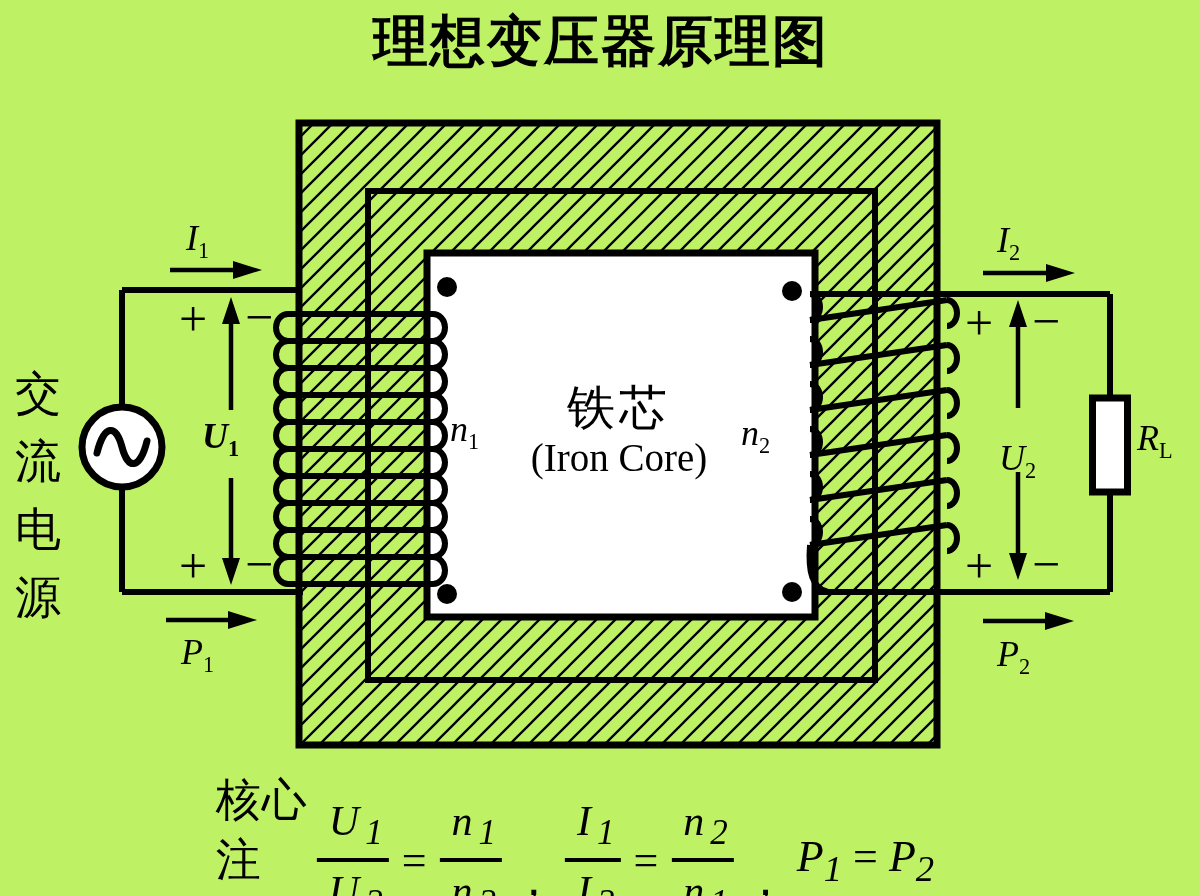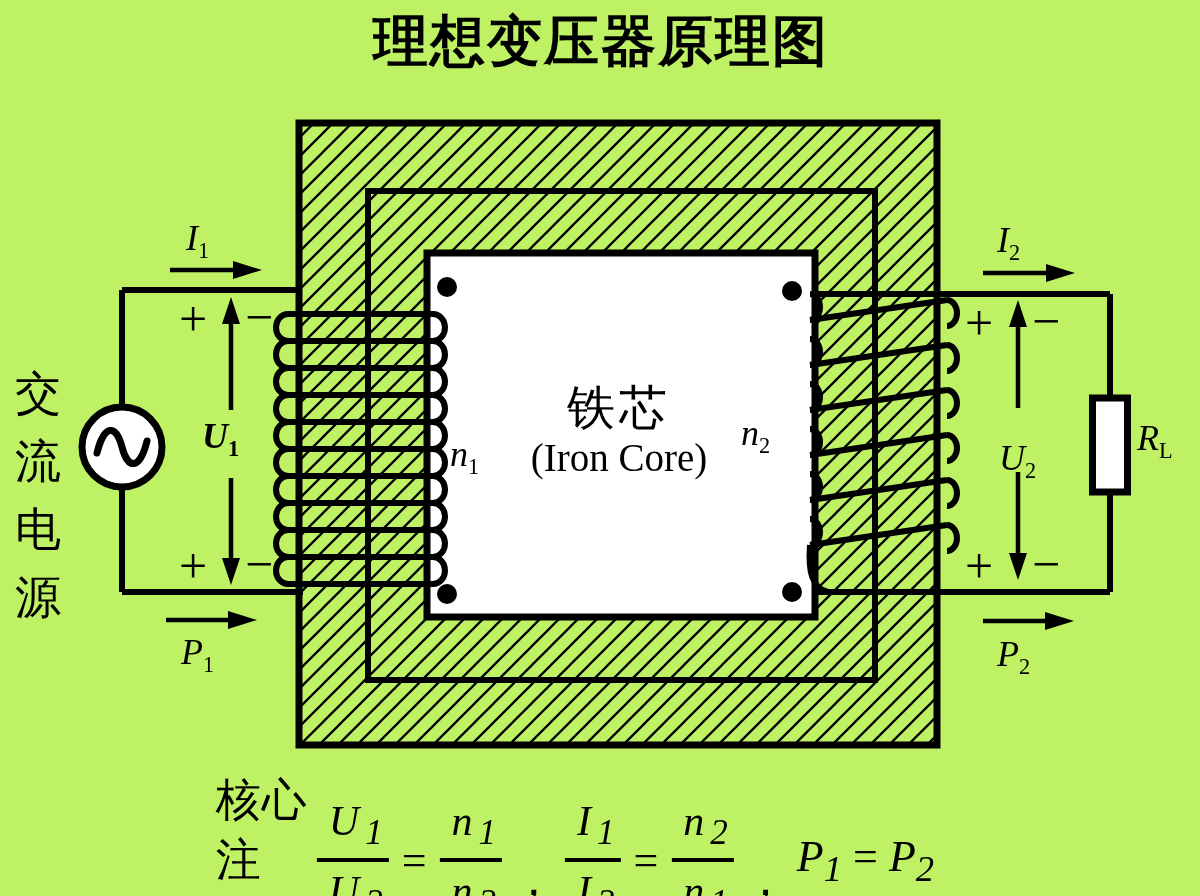--- a/index.html
+++ b/index.html
@@ -14,21 +14,21 @@
   #ac-label{top:360px;left:13px;width:50px;font-size:46px;line-height:68px;white-space:normal;text-align:center;}
   #core-zh{top:384px;left:619px;transform:translateX(-50%);font-size:48px;letter-spacing:4px;}
   #core-en{top:438px;left:619px;transform:translateX(-50%);font-size:39px;}
   .cur{font-size:36px;}
   #i1{top:220px;left:186px;}
   #i2{top:222px;left:997px;}
   #u1{top:418px;left:202px;font-weight:bold;}
   #u2{top:440px;left:999px;}
   #p1{top:634px;left:181px;}
   #p2{top:636px;left:997px;}
-  #n1{top:436px;left:450px;}
+  #n1{top:411px;left:450px;}
   #n2{top:415px;left:741px;}
   #rl{top:420px;left:1137px;}
   .sign{font-size:50px;}
   #pt1{top:294px;left:179px;} #mt1{top:292px;left:245px;}
   #pb1{top:541px;left:179px;} #mb1{top:539px;left:245px;}
   #pt2{top:298px;left:965px;} #mt2{top:296px;left:1032px;}
   #pb2{top:541px;left:965px;} #mb2{top:539px;left:1032px;}
   #caption{position:absolute;top:770px;left:575px;transform:translateX(-50%);
            display:flex;align-items:center;gap:9px;}
   #caption .cap-label{font-size:45px;letter-spacing:1px;}

